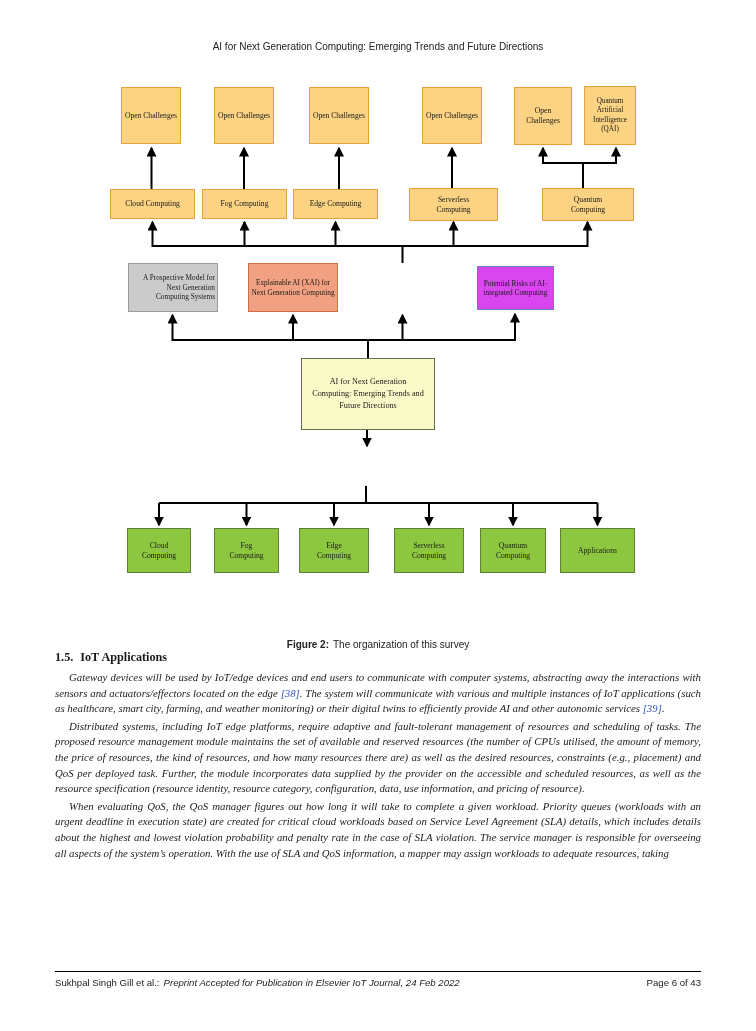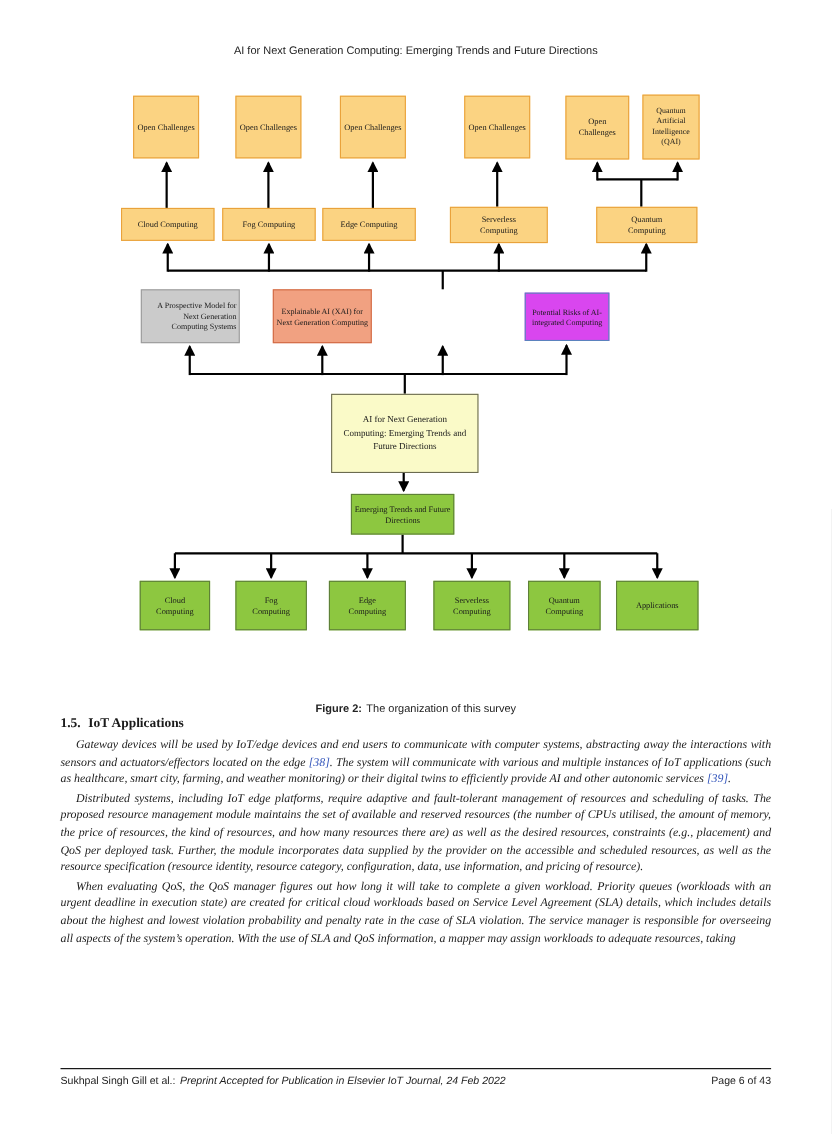--- a/index.html
+++ b/index.html
@@ -134,23 +134,20 @@
         <span class="lbl">Explainable AI (XAI) for Next Generation Computing</span>
       </div>
     <div class="fb blue" style="left:477px;top:186px;width:77px;height:44px">
         <span class="lbl">Potential Risks of AI-integrated Computing</span>
       </div>
 
     <div class="fb paleyellow" style="left:301px;top:278px;width:134px;height:72px;padding:4px 10px">
         <span class="lbl">AI for Next Generation Computing: Emerging Trends and Future Directions</span>
       </div>
 
-    <div class="fb green" style="left:319px;top:369px;width:94px;height:37px">
-        <span class="lbl">Emerging Trends and Future Directions</span>
-      </div>
 
     <div class="fb green" style="left:127px;top:448px;width:64px;height:45px;padding:2px 10px">
         <span class="lbl">Cloud Computing</span>
       </div>
     <div class="fb green" style="left:214px;top:448px;width:65px;height:45px;padding:2px 10px">
         <span class="lbl">Fog Computing</span>
       </div>
     <div class="fb green" style="left:299px;top:448px;width:70px;height:45px;padding:2px 12px">
         <span class="lbl">Edge Computing</span>
       </div>

